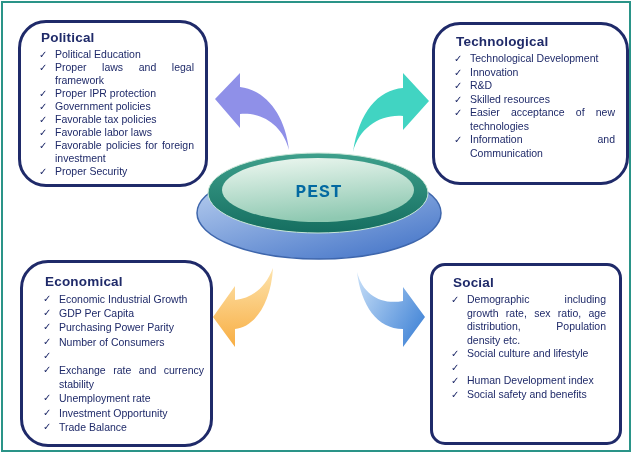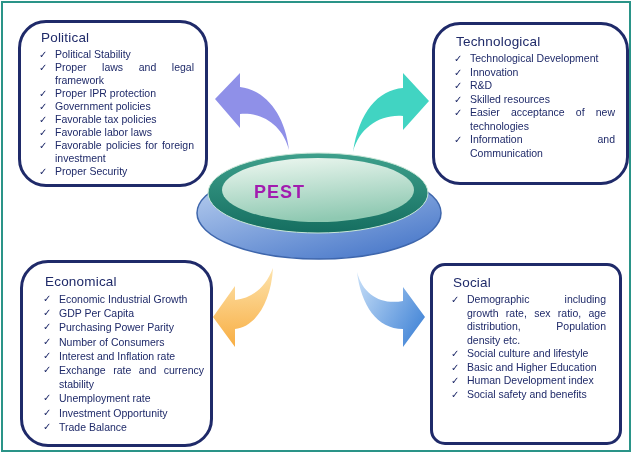--- a/index.html
+++ b/index.html
@@ -23,21 +23,21 @@
     background:#ffffff;
     border:3px solid #1F2A69;
     border-radius:28px;
     box-sizing:border-box;
     color:#1F2A69;
     z-index:3;
   }
   .factor-box h2 {
     margin:0 0 2px 2px;
     font-size:13.5px;
-    font-weight:normal;
+    font-weight:bold;
     letter-spacing:0.2px;
     line-height:17px;
   }
   .factor-box ul {
     list-style:none; margin:0; padding:0;
     font-size:10.5px;
   }
   .factor-box li { display:flex; align-items:flex-start; }
   .check {
     flex:0 0 12px;
@@ -57,24 +57,25 @@
   .box-social        { left:430px; top:263px; width:192px; height:182px; padding:8px 13px 4px 18px;border-radius:15px; }
   .box-political  .item-text { line-height:13px;  }
   .box-technological .item-text, .box-technological .check { line-height:13.5px; }
   .box-economical .item-text, .box-economical .check { line-height:14.2px; }
   .box-social .item-text, .box-social .check { line-height:13.5px; }
   
   .arrow-svg, .ellipse-svg { position:absolute; z-index:1; }
   .ellipse-svg { z-index:2; }
   .pest-label {
     position:absolute; left:254px; top:182px; width:130px;
-    text-align:left;
-    font-size:18px; font-weight:bold; color:#a21caf;
+    text-align:center;
+    font-size:18px; font-weight:bold; color:#0369a1;
     letter-spacing:1px;
     z-index:4;
+    font-family:Liberation Mono, monospace;
   }
 </style>
 </head>
 <body>
 
 <div id="stage">
 
   <div class="frame"></div>
 
   <svg class="arrow-svg" style="left:213px; top:66px;" width="79" height="86" viewBox="0 0 79 86">
@@ -125,21 +126,21 @@
     <ellipse cx="125" cy="40" rx="96" ry="32" fill="url(#gInner)"></ellipse>
   </svg>
   <div class="pest-label">PEST</div>
 
   <div class="factor-box box-political">
     <h2>Political</h2>
     <ul>
 
         <li>
           <span class="check">✓</span>
-          <span class="item-text">Political Stability</span>
+          <span class="item-text">Political Education</span>
         </li>
 
         <li>
           <span class="check">✓</span>
           <span class="item-text">Proper laws and legal framework</span>
         </li>
 
         <li>
           <span class="check">✓</span>
           <span class="item-text">Proper IPR protection</span>
@@ -227,21 +228,20 @@
           <span class="item-text">Purchasing Power Parity</span>
         </li>
 
         <li>
           <span class="check">✓</span>
           <span class="item-text">Number of Consumers</span>
         </li>
 
         <li>
           <span class="check">✓</span>
-          <span class="item-text">Interest and Inflation rate</span>
         </li>
 
         <li>
           <span class="check">✓</span>
           <span class="item-text">Exchange rate and currency stability</span>
         </li>
 
         <li>
           <span class="check">✓</span>
           <span class="item-text">Unemployment rate</span>
@@ -268,21 +268,20 @@
           <span class="item-text">Demographic including growth rate, sex ratio, age distribution, Population density etc.</span>
         </li>
 
         <li>
           <span class="check">✓</span>
           <span class="item-text">Social culture and lifestyle</span>
         </li>
 
         <li>
           <span class="check">✓</span>
-          <span class="item-text">Basic and Higher Education</span>
         </li>
 
         <li>
           <span class="check">✓</span>
           <span class="item-text">Human Development index</span>
         </li>
 
         <li>
           <span class="check">✓</span>
           <span class="item-text">Social safety and benefits</span>

